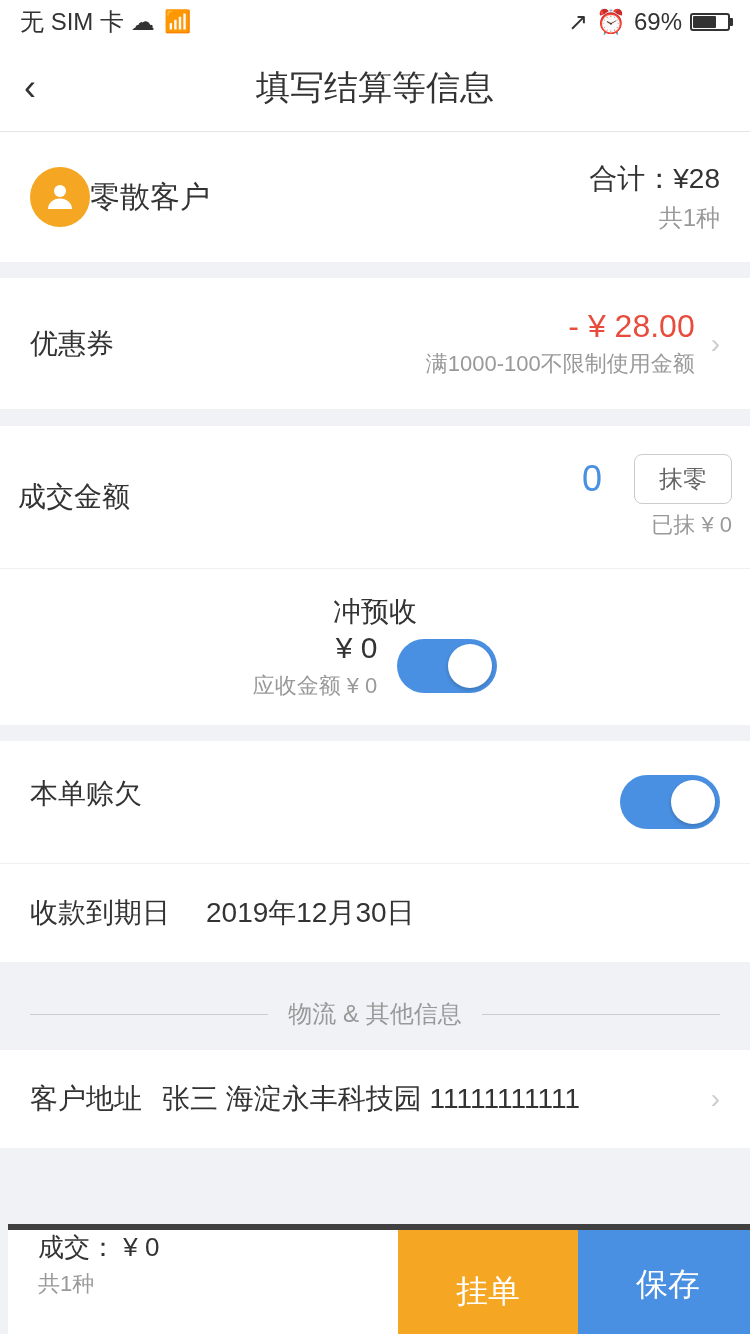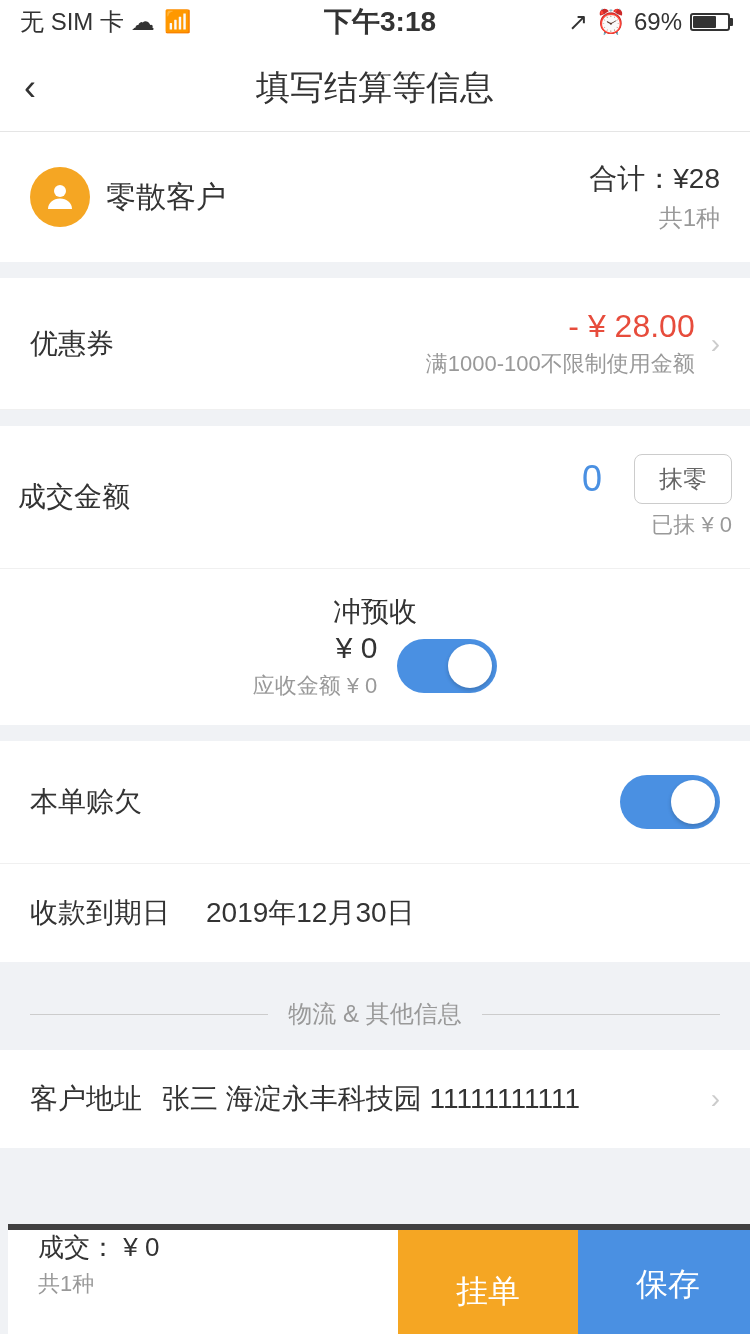--- a/index.html
+++ b/index.html
@@ -69,21 +69,20 @@
       background: #fff;
       padding: 28px 30px;
       display: flex;
       align-items: center;
       justify-content: space-between;
       margin-bottom: 16px;
     }
     .customer-left {
       display: flex;
       align-items: center;
-      gap: 16px;
       justify-content: space-between;
     }
     .avatar {
       width: 60px;
       height: 60px;
       border-radius: 50%;
       background: #f5a623;
       display: flex;
       align-items: center;
       justify-content: center;
@@ -216,21 +215,21 @@
     }
 
     
     .debit-section {
       background: #fff;
       margin-bottom: 16px;
     }
     .debit-row {
       padding: 34px 30px;
       display: flex;
-      align-items: center;
+      align-items: flex-start;
       justify-content: space-between;
     }
 
     
     .duedate-row {
       background: #fff;
       padding: 30px;
       display: flex;
       align-items: center;
       gap: 20px;
@@ -355,21 +354,20 @@
     }
   </style>
 </head>
 <body>
 
 <div class="status-bar">
   <div class="status-left">
     <span>无 SIM 卡 ☁</span>
     <span class="wifi-icon">📶</span>
   </div>
-  <div class="status-center">下午3:18</div>
   <div class="status-right">
     <span>↗</span>
     <span>⏰</span>
     <span>69%</span>
     <div class="battery-bar">
       <div class="battery-fill"></div>
       <div class="battery-tip"></div>
     </div>
   </div>
 </div>

